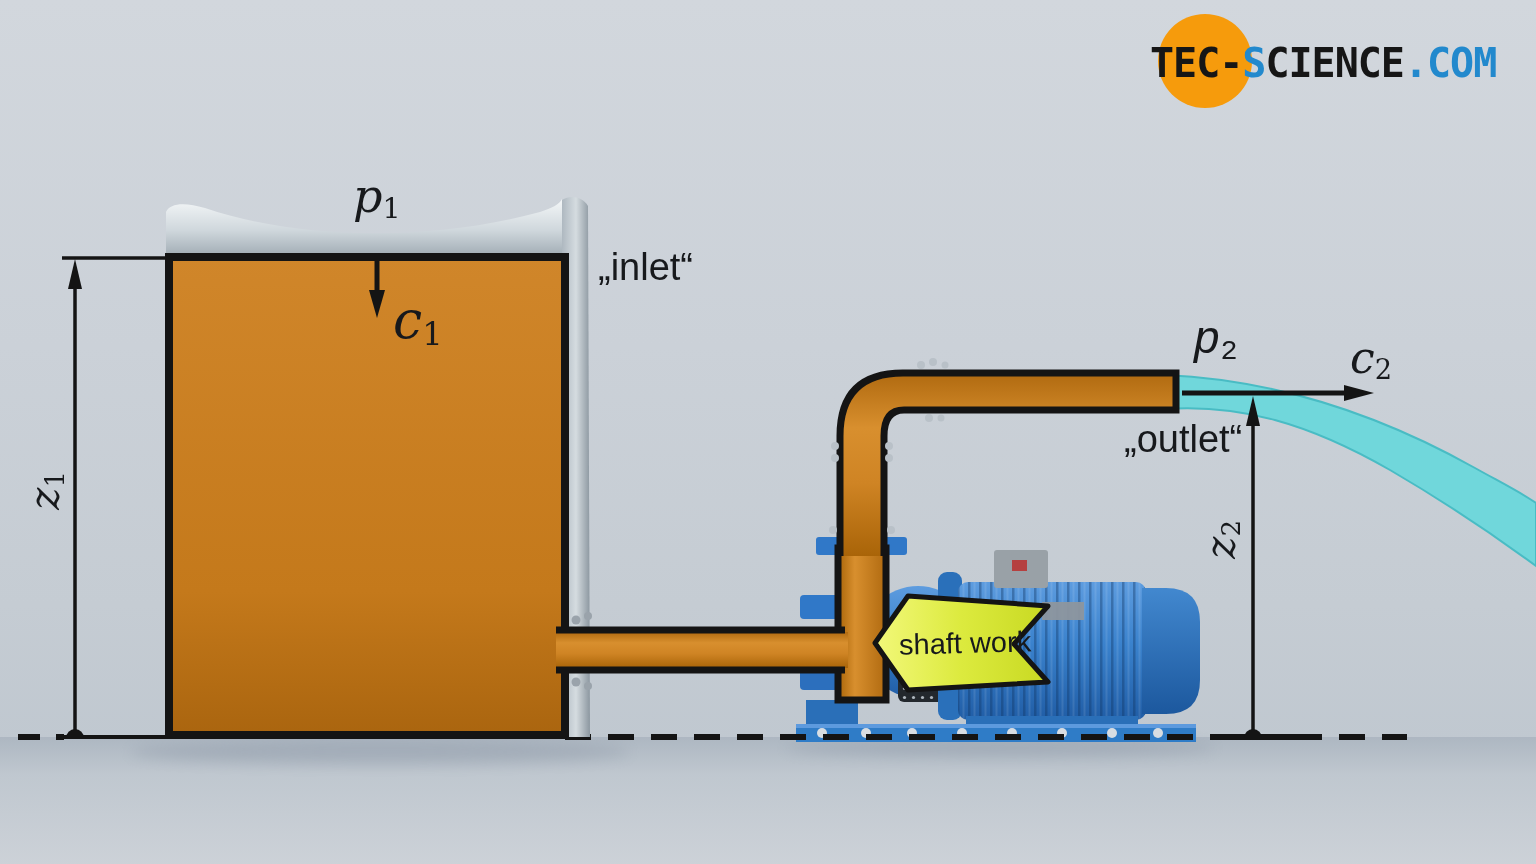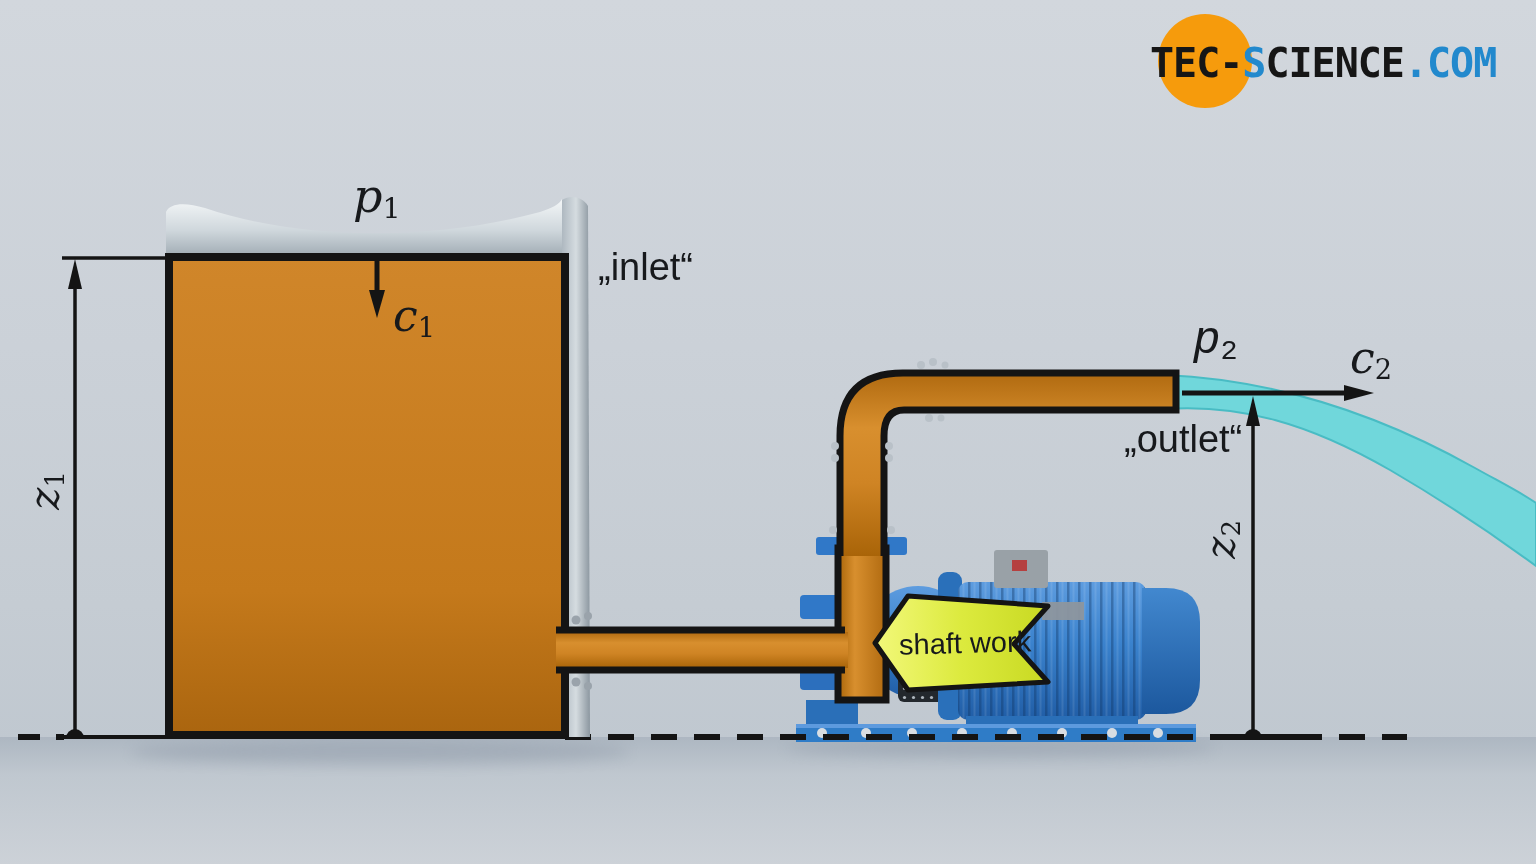--- a/index.html
+++ b/index.html
@@ -203,21 +203,21 @@
     </g>
 
     <g>
       <line x1="1182" y1="393" x2="1348" y2="393" stroke="#141414" stroke-width="5"></line>
       <polygon points="1374,393 1344,385 1344,401" fill="#141414"></polygon>
     </g>
   </svg>
 
   <div class="lbl math" style="left:353px; top:173px; font-size:46px;"><i>p</i><sub>1</sub></div>
 
-  <div class="lbl math" style="left:393px; top:294px; font-size:44px;"><i>c</i><sub>1</sub></div>
+  <div class="lbl math" style="left:393px; top:294px; font-size:52px;"><i>c</i><sub>1</sub></div>
 
   <div class="lbl math rot" style="left:4px; top:468px; width:84px; font-size:42px;"><i>z</i><sub>1</sub></div>
 
   <div class="lbl sans" style="left:590px; top:248px; font-size:38px;margin-left:8px;">„inlet“</div>
 
 
   <div class="lbl sans" style="left:899px; top:629px; font-size:29px; transform:rotate(-1.5deg);">shaft work</div>
 
   <div class="lbl math" style="left:1193px; top:318px; font-size:46px;font-family:Liberation Mono, monospace;"><i>p</i><sub>2</sub></div>
 

